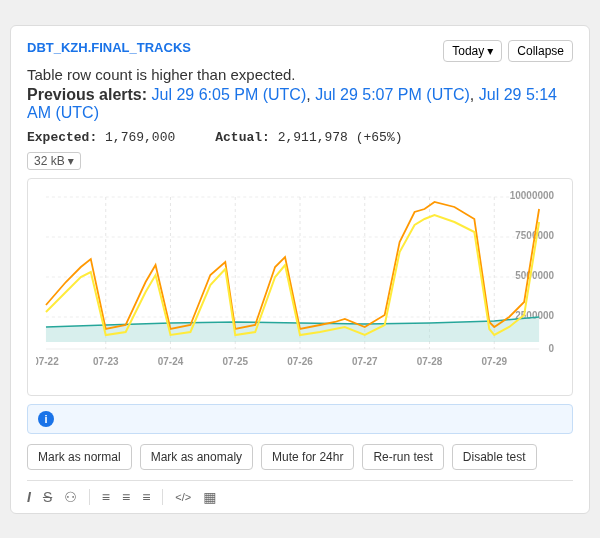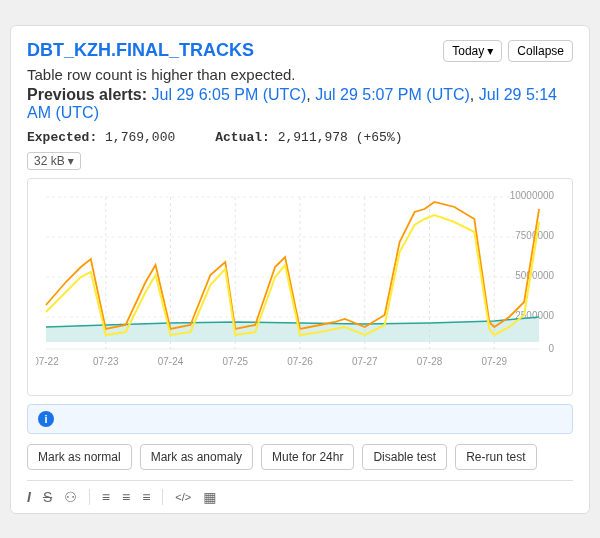--- a/index.html
+++ b/index.html
@@ -22,21 +22,21 @@
     }
     .header-row {
       display: flex;
       justify-content: space-between;
       align-items: flex-start;
       margin-bottom: 4px;
     }
     .title {
       color: #1a73e8;
       font-weight: 700;
-      font-size: 18px;
+      font-size: 13px;
     }
     .header-controls {
       display: flex;
       gap: 6px;
       align-items: center;
     }
     .today-btn {
       border: 1px solid #ccc;
       border-radius: 4px;
       background: #fff;
@@ -89,20 +89,21 @@
       padding: 1px 6px;
       margin-bottom: 8px;
       cursor: pointer;
     }
     .chart-container {
       border: 1px solid #e0e0e0;
       border-radius: 4px;
       padding: 8px 8px 4px 8px;
       margin-bottom: 8px;
       background: #fff;
+      font-weight: bold;
     }
     svg.chart { width: 100%; height: 200px; }
     .info-row {
       display: flex;
       align-items: center;
       gap: 6px;
       font-size: 12px;
       color: #333;
       background: #f0f7ff;
       border: 1px solid #c5ddf7;
@@ -246,22 +247,22 @@
   </div>
 
   <div class="info-row">
     <div class="info-icon">i</div>
   </div>
 
   <div class="actions-row">
     <button class="action-btn">Mark as normal</button>
     <button class="action-btn">Mark as anomaly</button>
     <button class="action-btn">Mute for 24hr</button>
+    <button class="action-btn">Re-run test</button>
     <button class="action-btn">Disable test</button>
-    <button class="action-btn">Re-run test</button>
   </div>
 
   <div class="toolbar">
     <span class="toolbar-icon" style="font-style:italic;font-weight:bold;">I</span>
     <span class="toolbar-icon" style="text-decoration:line-through;">S</span>
     <span class="toolbar-icon">⚇</span>
     <span class="toolbar-sep"></span>
     <span class="toolbar-icon">≡</span>
     <span class="toolbar-icon">≡</span>
     <span class="toolbar-icon">≡</span>

